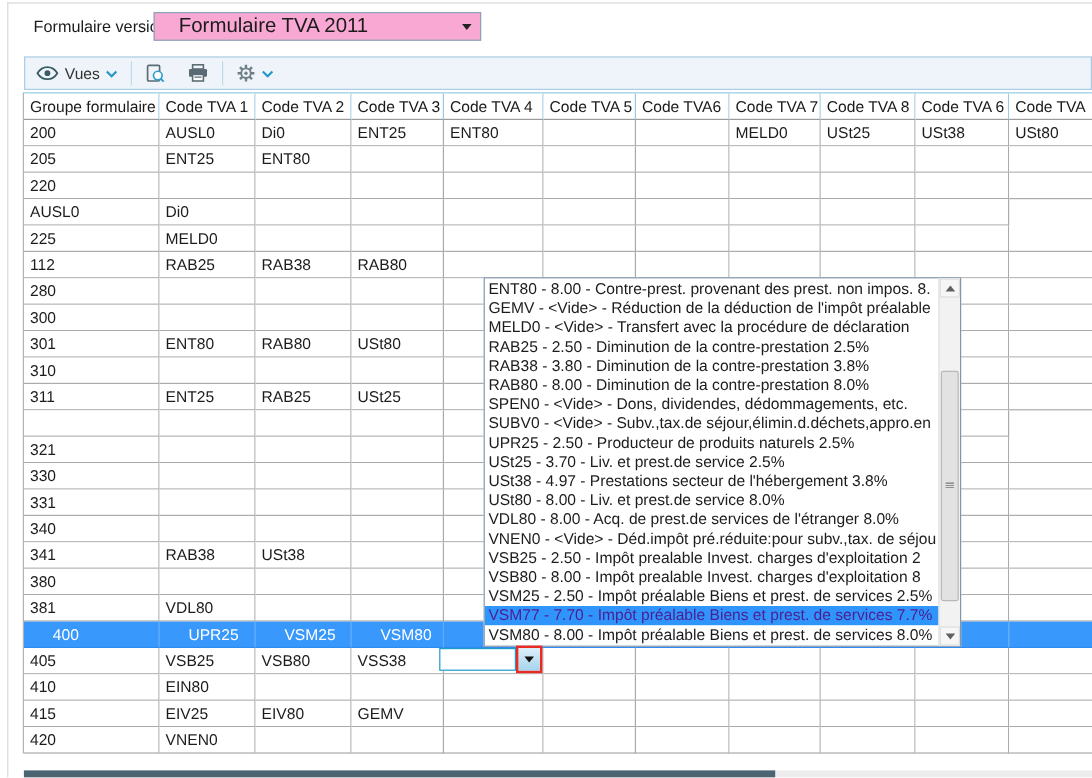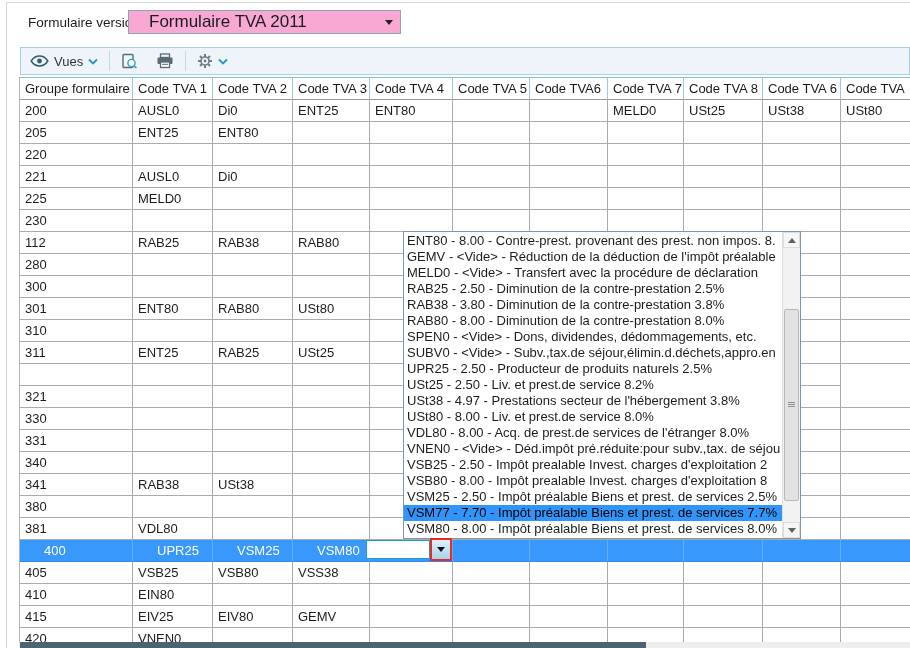--- a/index.html
+++ b/index.html
@@ -35,21 +35,21 @@
         white-space:nowrap;overflow:hidden;border-right:1px solid #ababab;border-bottom:1px solid #ababab;
         background:#fff;}
   .hcell{border-right:1px solid #9fc9e3;border-bottom:1px solid #9a9a9a;color:#1a1a1a;}
   .trow.selected .cell{background:#3898fb;color:#fff;border-right:1px solid #5facfc;border-bottom:1px solid #2f8bf0;padding-left:24px;}
 
   
   .dropdown{position:absolute;left:371px;top:231px;width:398px;height:308px;box-sizing:border-box;
             background:#fff;border:1px solid #8296ab;z-index:5;margin-left:32px;}
   .dd-items{position:absolute;left:0;top:1px;right:17px;bottom:0;overflow:hidden;}
   .dd-item{height:16px;line-height:16px;font-size:13px;padding-left:3px;white-space:nowrap;overflow:hidden;}
-  .dd-item.dd-sel{background:#2f95fa;color:#000000;}
+  .dd-item.dd-sel{background:#2f95fa;color:#4c1d95;}
   .dd-scroll{position:absolute;top:0;right:0;bottom:0;width:17px;background:#f2f2f2;border-left:1px solid #e0e0e0;}
   .dd-up,.dd-down{position:absolute;left:0;right:0;height:16px;background:#f6f6f6;border:1px solid #dcdcdc;
             box-sizing:border-box;display:flex;align-items:center;justify-content:center;}
   .dd-up{top:0;} .dd-down{bottom:0;}
   .tri-up{width:0;height:0;border-left:4px solid transparent;border-right:4px solid transparent;border-bottom:5px solid #606060;}
   .tri-dn{width:0;height:0;border-left:4px solid transparent;border-right:4px solid transparent;border-top:5px solid #606060;}
   .dd-thumb{position:absolute;left:1px;right:1px;top:77px;height:192px;background:#e2e2e2;
             border:1px solid #b8b8b8;border-radius:2px;box-sizing:border-box;}
   .dd-grip{position:absolute;left:3px;right:3px;top:50%;height:5px;margin-top:-3px;
             background:repeating-linear-gradient(#8f8f8f 0 1px,transparent 1px 2px);}
@@ -188,48 +188,34 @@
           <div class="cell"></div>
           <div class="cell"></div>
           <div class="cell"></div>
           <div class="cell"></div>
           <div class="cell"></div>
           <div class="cell"></div>
           <div class="cell"></div>
           <div class="cell"></div>
         </div>
         <div class="trow">
-          <div class="cell">221</div>
           <div class="cell">AUSL0</div>
           <div class="cell">Di0</div>
           <div class="cell"></div>
           <div class="cell"></div>
           <div class="cell"></div>
           <div class="cell"></div>
           <div class="cell"></div>
           <div class="cell"></div>
           <div class="cell"></div>
           <div class="cell"></div>
         </div>
         <div class="trow">
           <div class="cell">225</div>
           <div class="cell">MELD0</div>
-          <div class="cell"></div>
-          <div class="cell"></div>
-          <div class="cell"></div>
-          <div class="cell"></div>
-          <div class="cell"></div>
-          <div class="cell"></div>
-          <div class="cell"></div>
-          <div class="cell"></div>
-          <div class="cell"></div>
-        </div>
-        <div class="trow">
-          <div class="cell">230</div>
-          <div class="cell"></div>
           <div class="cell"></div>
           <div class="cell"></div>
           <div class="cell"></div>
           <div class="cell"></div>
           <div class="cell"></div>
           <div class="cell"></div>
           <div class="cell"></div>
           <div class="cell"></div>
           <div class="cell"></div>
         </div>
@@ -486,21 +472,21 @@
     <div class="dd-items">
         <div class="dd-item">ENT80 - 8.00 - Contre-prest. provenant des prest. non impos. 8.</div>
         <div class="dd-item">GEMV - &lt;Vide&gt; - Réduction de la déduction de l'impôt préalable</div>
         <div class="dd-item">MELD0 - &lt;Vide&gt; - Transfert avec la procédure de déclaration</div>
         <div class="dd-item">RAB25 - 2.50 - Diminution de la contre-prestation 2.5%</div>
         <div class="dd-item">RAB38 - 3.80 - Diminution de la contre-prestation 3.8%</div>
         <div class="dd-item">RAB80 - 8.00 - Diminution de la contre-prestation 8.0%</div>
         <div class="dd-item">SPEN0 - &lt;Vide&gt; - Dons, dividendes, dédommagements, etc.</div>
         <div class="dd-item">SUBV0 - &lt;Vide&gt; - Subv.,tax.de séjour,élimin.d.déchets,appro.en</div>
         <div class="dd-item">UPR25 - 2.50 - Producteur de produits naturels 2.5%</div>
-        <div class="dd-item">USt25 - 2.50 - Liv. et prest.de service 8.2%</div>
+        <div class="dd-item">USt25 - 3.70 - Liv. et prest.de service 2.5%</div>
         <div class="dd-item">USt38 - 4.97 - Prestations secteur de l'hébergement 3.8%</div>
         <div class="dd-item">USt80 - 8.00 - Liv. et prest.de service 8.0%</div>
         <div class="dd-item">VDL80 - 8.00 - Acq. de prest.de services de l'étranger 8.0%</div>
         <div class="dd-item">VNEN0 - &lt;Vide&gt; - Déd.impôt pré.réduite:pour subv.,tax. de séjou</div>
         <div class="dd-item">VSB25 - 2.50 - Impôt prealable Invest. charges d'exploitation 2</div>
         <div class="dd-item">VSB80 - 8.00 - Impôt prealable Invest. charges d'exploitation 8</div>
         <div class="dd-item">VSM25 - 2.50 - Impôt préalable Biens et prest. de services 2.5%</div>
         <div class="dd-item dd-sel">VSM77 - 7.70 - Impôt préalable Biens et prest. de services 7.7%</div>
         <div class="dd-item">VSM80 - 8.00 - Impôt préalable Biens et prest. de services 8.0%</div>
       </div>

